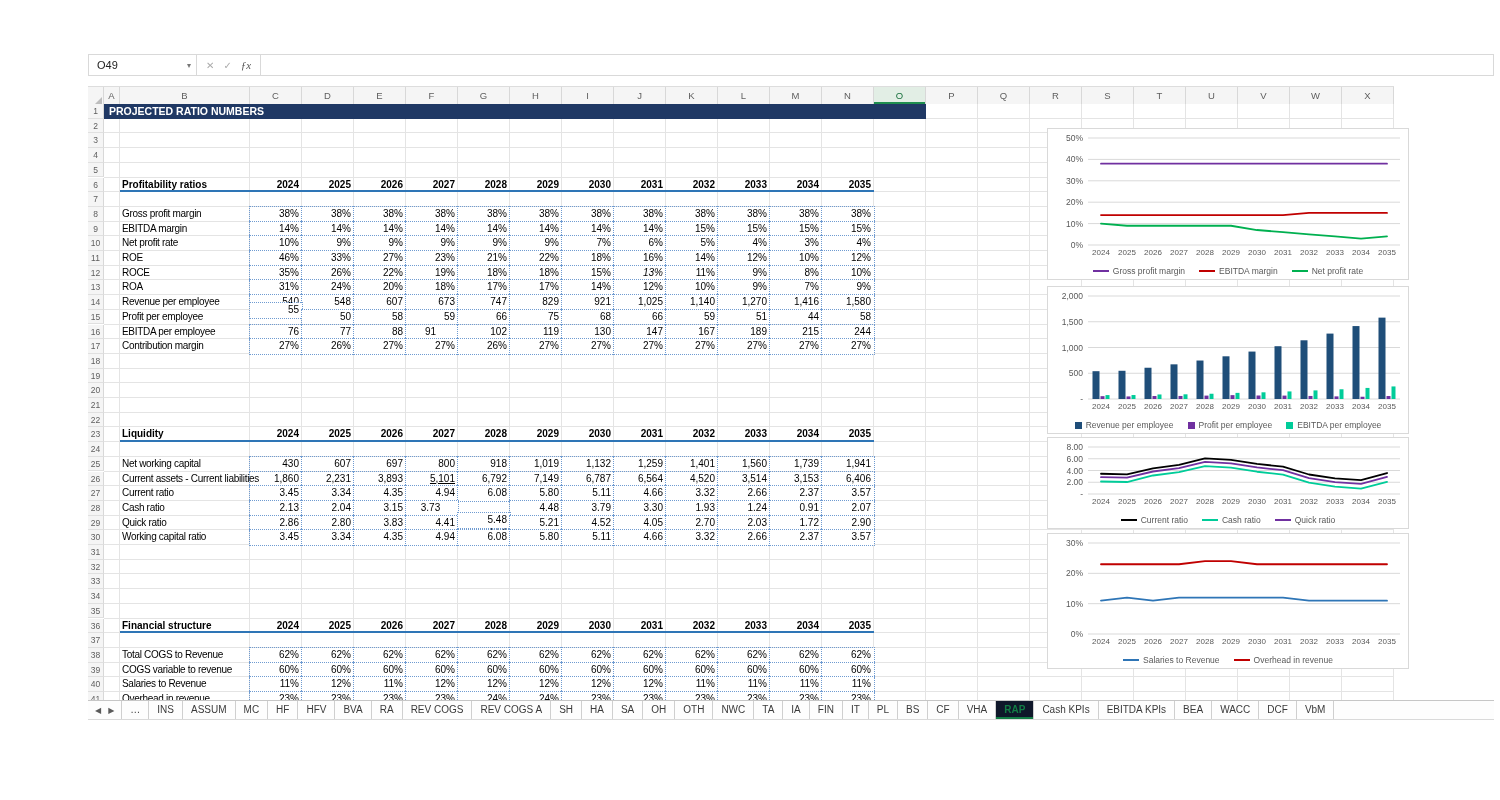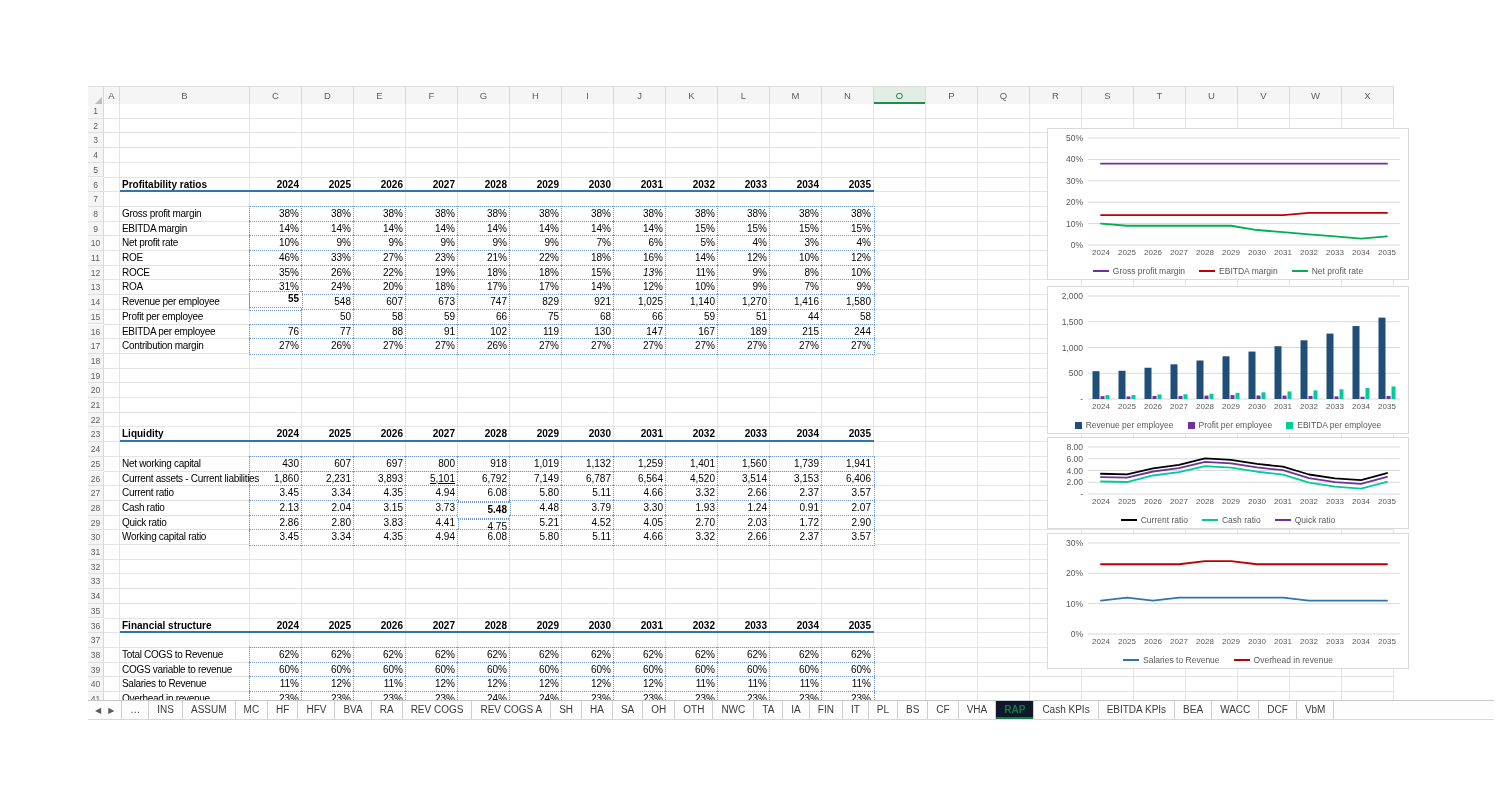--- a/index.html
+++ b/index.html
@@ -70,20 +70,32 @@
   .stab{padding:0 8px;line-height:18px;border-right:1px solid #CFCFCF;white-space:nowrap}
   .stab.first{border-left:1px solid #CFCFCF}
   .stab.active{color:#127C45;font-weight:bold;background:#0f172a;box-shadow:inset 0 -2px 0 #127C45}
   #tab-list{display:flex;align-items:stretch}
 </style>
 </head>
 <body>
 
 <div id="app">
 
+  <div id="formula-bar">
+    <div class="name-box">
+      <span class="ref">O49</span>
+      <span class="nb-dd">▾</span>
+    </div>
+    <div class="fb-btns">
+      <span class="fb-x">✕</span>
+      <span class="fb-ck">✓</span>
+      <span class="fb-fx">ƒx</span>
+    </div>
+    <div class="fb-input"></div>
+  </div>
 
   <div id="sheet">
     <div id="col-headers">
       <div class="corner">
         <div class="corner-tri"></div>
       </div>
     <div class="colh" style="left: 16px; width: 16px;">A</div>
         <div class="colh" style="left: 32px; width: 130px;">B</div>
         <div class="colh" style="left: 162px; width: 52px;">C</div>
         <div class="colh" style="left: 214px; width: 52px;">D</div>
@@ -207,20 +219,21 @@
         <div class="rowh" style="top: 455.7px; height: 14.7px; line-height: 14.7px;">32</div>
         <div class="rowh" style="top: 470.4px; height: 14.7px; line-height: 14.7px;">33</div>
         <div class="rowh" style="top: 485.1px; height: 14.7px; line-height: 14.7px;">34</div>
         <div class="rowh" style="top: 499.8px; height: 14.7px; line-height: 14.7px;">35</div>
         <div class="rowh" style="top: 514.5px; height: 14.7px; line-height: 14.7px;">36</div>
         <div class="rowh" style="top: 529.2px; height: 14.7px; line-height: 14.7px;">37</div>
         <div class="rowh" style="top: 543.9px; height: 14.7px; line-height: 14.7px;">38</div>
         <div class="rowh" style="top: 558.6px; height: 14.7px; line-height: 14.7px;">39</div>
         <div class="rowh" style="top: 573.3px; height: 14.7px; line-height: 14.7px;">40</div>
         <div class="rowh" style="top: 588px; height: 14.7px; line-height: 14.7px;">41</div>
+        <div class="banner" style="top: 0px; left: 16px; width: 822px; height: 15.2px; line-height: 14.7px;">PROJECTED RATIO NUMBERS</div>
         <div class="sec-label" style="top: 73.5px; left: 32px; width: 130px; height: 14.7px; line-height: 14.7px;">Profitability ratios</div>
         <div class="yearc" style="top: 73.5px; left: 162px; width: 52px; height: 14.7px; line-height: 14.7px;">2024</div>
         <div class="yearc" style="top: 73.5px; left: 214px; width: 52px; height: 14.7px; line-height: 14.7px;">2025</div>
         <div class="yearc" style="top: 73.5px; left: 266px; width: 52px; height: 14.7px; line-height: 14.7px;">2026</div>
         <div class="yearc" style="top: 73.5px; left: 318px; width: 52px; height: 14.7px; line-height: 14.7px;">2027</div>
         <div class="yearc" style="top: 73.5px; left: 370px; width: 52px; height: 14.7px; line-height: 14.7px;">2028</div>
         <div class="yearc" style="top: 73.5px; left: 422px; width: 52px; height: 14.7px; line-height: 14.7px;">2029</div>
         <div class="yearc" style="top: 73.5px; left: 474px; width: 52px; height: 14.7px; line-height: 14.7px;">2030</div>
         <div class="yearc" style="top: 73.5px; left: 526px; width: 52px; height: 14.7px; line-height: 14.7px;">2031</div>
         <div class="yearc" style="top: 73.5px; left: 578px; width: 52px; height: 14.7px; line-height: 14.7px;">2032</div>
@@ -312,37 +325,37 @@
         <div class="dcell" style="top: 191.1px; left: 318px; width: 52px; height: 14.7px; line-height: 14.7px;">673</div>
         <div class="dcell" style="top: 191.1px; left: 370px; width: 52px; height: 14.7px; line-height: 14.7px;">747</div>
         <div class="dcell" style="top: 191.1px; left: 422px; width: 52px; height: 14.7px; line-height: 14.7px;">829</div>
         <div class="dcell" style="top: 191.1px; left: 474px; width: 52px; height: 14.7px; line-height: 14.7px;">921</div>
         <div class="dcell" style="top: 191.1px; left: 526px; width: 52px; height: 14.7px; line-height: 14.7px;">1,025</div>
         <div class="dcell" style="top: 191.1px; left: 578px; width: 52px; height: 14.7px; line-height: 14.7px;">1,140</div>
         <div class="dcell" style="top: 191.1px; left: 630px; width: 52px; height: 14.7px; line-height: 14.7px;">1,270</div>
         <div class="dcell" style="top: 191.1px; left: 682px; width: 52px; height: 14.7px; line-height: 14.7px;">1,416</div>
         <div class="dcell" style="top: 191.1px; left: 734px; width: 52px; height: 14.7px; line-height: 14.7px;">1,580</div>
         <div class="rlabel" style="top: 191.1px; left: 32px; width: 130px; height: 14.7px; line-height: 14.7px;">Revenue per employee</div>
-        <div class="dcell" style="top: 188px; left: 162px; width: 52px; height: 14.7px; line-height: 14.7px; font-weight: bold;">55</div>
+        <div class="dcell" style="top: 199px; left: 162px; width: 52px; height: 14.7px; line-height: 14.7px;">55</div>
         <div class="dcell" style="top: 205.8px; left: 214px; width: 52px; height: 14.7px; line-height: 14.7px;">50</div>
         <div class="dcell" style="top: 205.8px; left: 266px; width: 52px; height: 14.7px; line-height: 14.7px;">58</div>
         <div class="dcell" style="top: 205.8px; left: 318px; width: 52px; height: 14.7px; line-height: 14.7px;">59</div>
         <div class="dcell" style="top: 205.8px; left: 370px; width: 52px; height: 14.7px; line-height: 14.7px;">66</div>
         <div class="dcell" style="top: 205.8px; left: 422px; width: 52px; height: 14.7px; line-height: 14.7px;">75</div>
         <div class="dcell" style="top: 205.8px; left: 474px; width: 52px; height: 14.7px; line-height: 14.7px;">68</div>
         <div class="dcell" style="top: 205.8px; left: 526px; width: 52px; height: 14.7px; line-height: 14.7px;">66</div>
         <div class="dcell" style="top: 205.8px; left: 578px; width: 52px; height: 14.7px; line-height: 14.7px;">59</div>
         <div class="dcell" style="top: 205.8px; left: 630px; width: 52px; height: 14.7px; line-height: 14.7px;">51</div>
         <div class="dcell" style="top: 205.8px; left: 682px; width: 52px; height: 14.7px; line-height: 14.7px;">44</div>
         <div class="dcell" style="top: 205.8px; left: 734px; width: 52px; height: 14.7px; line-height: 14.7px;">58</div>
         <div class="rlabel" style="top: 205.8px; left: 32px; width: 130px; height: 14.7px; line-height: 14.7px;">Profit per employee</div>
         <div class="dcell" style="top: 220.5px; left: 162px; width: 52px; height: 14.7px; line-height: 14.7px;">76</div>
         <div class="dcell" style="top: 220.5px; left: 214px; width: 52px; height: 14.7px; line-height: 14.7px;">77</div>
         <div class="dcell" style="top: 220.5px; left: 266px; width: 52px; height: 14.7px; line-height: 14.7px;">88</div>
-        <div class="dcell" style="top: 220.5px; left: 318px; width: 52px; height: 14.7px; line-height: 14.7px;">91</div>
+        <div class="dcell" style="top: 220.5px; left: 318px; width: 52px; height: 14.7px; line-height: 14.7px; text-align: center;">91</div>
         <div class="dcell" style="top: 220.5px; left: 370px; width: 52px; height: 14.7px; line-height: 14.7px;">102</div>
         <div class="dcell" style="top: 220.5px; left: 422px; width: 52px; height: 14.7px; line-height: 14.7px;">119</div>
         <div class="dcell" style="top: 220.5px; left: 474px; width: 52px; height: 14.7px; line-height: 14.7px;">130</div>
         <div class="dcell" style="top: 220.5px; left: 526px; width: 52px; height: 14.7px; line-height: 14.7px;">147</div>
         <div class="dcell" style="top: 220.5px; left: 578px; width: 52px; height: 14.7px; line-height: 14.7px;">167</div>
         <div class="dcell" style="top: 220.5px; left: 630px; width: 52px; height: 14.7px; line-height: 14.7px;">189</div>
         <div class="dcell" style="top: 220.5px; left: 682px; width: 52px; height: 14.7px; line-height: 14.7px;">215</div>
         <div class="dcell" style="top: 220.5px; left: 734px; width: 52px; height: 14.7px; line-height: 14.7px; text-align: right;">244</div>
         <div class="rlabel" style="top: 220.5px; left: 32px; width: 130px; height: 14.7px; line-height: 14.7px;">EBITDA per employee</div>
         <div class="dcell" style="top: 235.2px; left: 162px; width: 52px; height: 14.7px; line-height: 14.7px;">27%</div>
@@ -407,35 +420,35 @@
         <div class="dcell" style="top: 382.2px; left: 474px; width: 52px; height: 14.7px; line-height: 14.7px;">5.11</div>
         <div class="dcell" style="top: 382.2px; left: 526px; width: 52px; height: 14.7px; line-height: 14.7px;">4.66</div>
         <div class="dcell" style="top: 382.2px; left: 578px; width: 52px; height: 14.7px; line-height: 14.7px;">3.32</div>
         <div class="dcell" style="top: 382.2px; left: 630px; width: 52px; height: 14.7px; line-height: 14.7px;">2.66</div>
         <div class="dcell" style="top: 382.2px; left: 682px; width: 52px; height: 14.7px; line-height: 14.7px;">2.37</div>
         <div class="dcell" style="top: 382.2px; left: 734px; width: 52px; height: 14.7px; line-height: 14.7px;">3.57</div>
         <div class="rlabel" style="top: 382.2px; left: 32px; width: 130px; height: 14.7px; line-height: 14.7px;">Current ratio</div>
         <div class="dcell" style="top: 396.9px; left: 162px; width: 52px; height: 14.7px; line-height: 14.7px;">2.13</div>
         <div class="dcell" style="top: 396.9px; left: 214px; width: 52px; height: 14.7px; line-height: 14.7px;">2.04</div>
         <div class="dcell" style="top: 396.9px; left: 266px; width: 52px; height: 14.7px; line-height: 14.7px;">3.15</div>
-        <div class="dcell" style="top: 396.9px; left: 318px; width: 52px; height: 14.7px; line-height: 14.7px;">3.73</div>
+        <div class="dcell" style="top: 396.9px; left: 318px; width: 52px; height: 14.7px; line-height: 14.7px; text-align: center;">3.73</div>
         <div class="dcell" style="top: 416px; left: 370px; width: 52px; height: 14.7px; line-height: 14.7px;">4.75</div>
         <div class="dcell" style="top: 396.9px; left: 422px; width: 52px; height: 14.7px; line-height: 14.7px;">4.48</div>
         <div class="dcell" style="top: 396.9px; left: 474px; width: 52px; height: 14.7px; line-height: 14.7px;">3.79</div>
         <div class="dcell" style="top: 396.9px; left: 526px; width: 52px; height: 14.7px; line-height: 14.7px;">3.30</div>
         <div class="dcell" style="top: 396.9px; left: 578px; width: 52px; height: 14.7px; line-height: 14.7px;">1.93</div>
         <div class="dcell" style="top: 396.9px; left: 630px; width: 52px; height: 14.7px; line-height: 14.7px;">1.24</div>
         <div class="dcell" style="top: 396.9px; left: 682px; width: 52px; height: 14.7px; line-height: 14.7px;">0.91</div>
         <div class="dcell" style="top: 396.9px; left: 734px; width: 52px; height: 14.7px; line-height: 14.7px;">2.07</div>
         <div class="rlabel" style="top: 396.9px; left: 32px; width: 130px; height: 14.7px; line-height: 14.7px;">Cash ratio</div>
         <div class="dcell" style="top: 411.6px; left: 162px; width: 52px; height: 14.7px; line-height: 14.7px;">2.86</div>
         <div class="dcell" style="top: 411.6px; left: 214px; width: 52px; height: 14.7px; line-height: 14.7px;">2.80</div>
         <div class="dcell" style="top: 411.6px; left: 266px; width: 52px; height: 14.7px; line-height: 14.7px;">3.83</div>
         <div class="dcell" style="top: 411.6px; left: 318px; width: 52px; height: 14.7px; line-height: 14.7px;">4.41</div>
-        <div class="dcell" style="top: 399px; left: 370px; width: 52px; height: 14.7px; line-height: 14.7px; font-weight: bold;">5.48</div>
+        <div class="dcell" style="top: 409px; left: 370px; width: 52px; height: 14.7px; line-height: 14.7px;">5.48</div>
         <div class="dcell" style="top: 411.6px; left: 422px; width: 52px; height: 14.7px; line-height: 14.7px;">5.21</div>
         <div class="dcell" style="top: 411.6px; left: 474px; width: 52px; height: 14.7px; line-height: 14.7px;">4.52</div>
         <div class="dcell" style="top: 411.6px; left: 526px; width: 52px; height: 14.7px; line-height: 14.7px;">4.05</div>
         <div class="dcell" style="top: 411.6px; left: 578px; width: 52px; height: 14.7px; line-height: 14.7px;">2.70</div>
         <div class="dcell" style="top: 411.6px; left: 630px; width: 52px; height: 14.7px; line-height: 14.7px;">2.03</div>
         <div class="dcell" style="top: 411.6px; left: 682px; width: 52px; height: 14.7px; line-height: 14.7px;">1.72</div>
         <div class="dcell" style="top: 411.6px; left: 734px; width: 52px; height: 14.7px; line-height: 14.7px;">2.90</div>
         <div class="rlabel" style="top: 411.6px; left: 32px; width: 130px; height: 14.7px; line-height: 14.7px;">Quick ratio</div>
         <div class="dcell" style="top: 426.3px; left: 162px; width: 52px; height: 14.7px; line-height: 14.7px;">3.45</div>
         <div class="dcell" style="top: 426.3px; left: 214px; width: 52px; height: 14.7px; line-height: 14.7px;">3.34</div>

